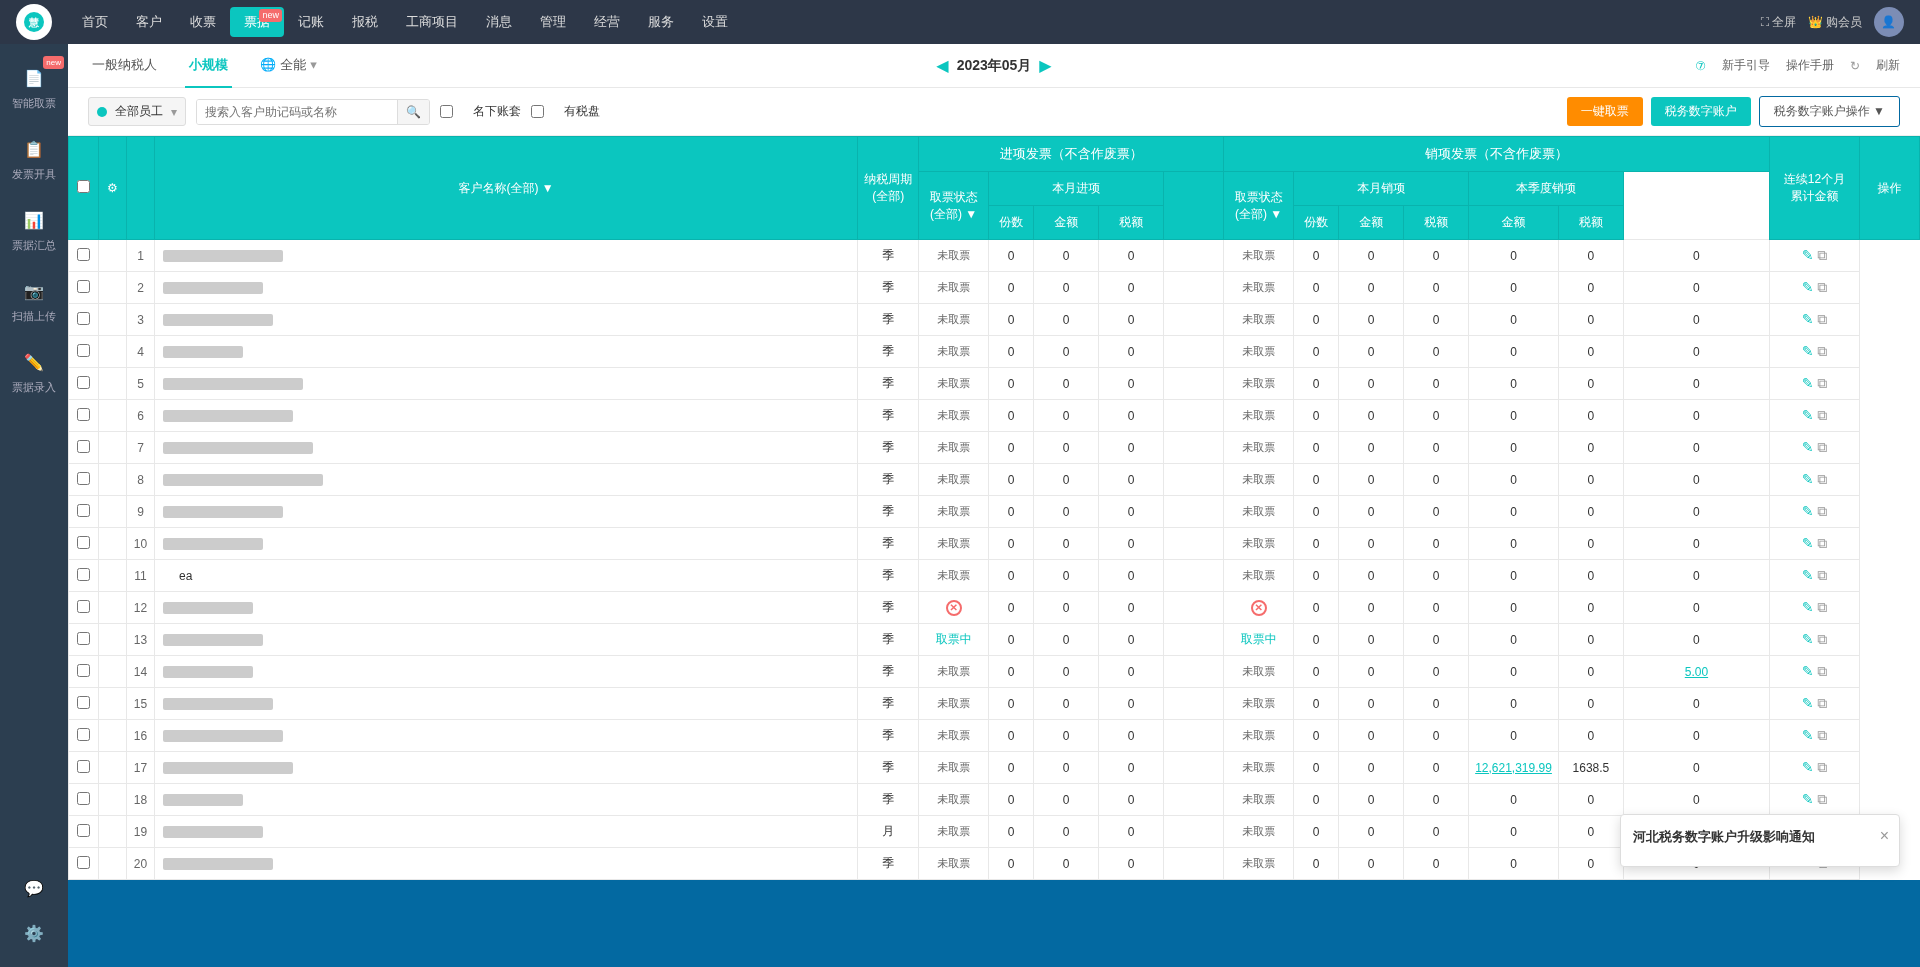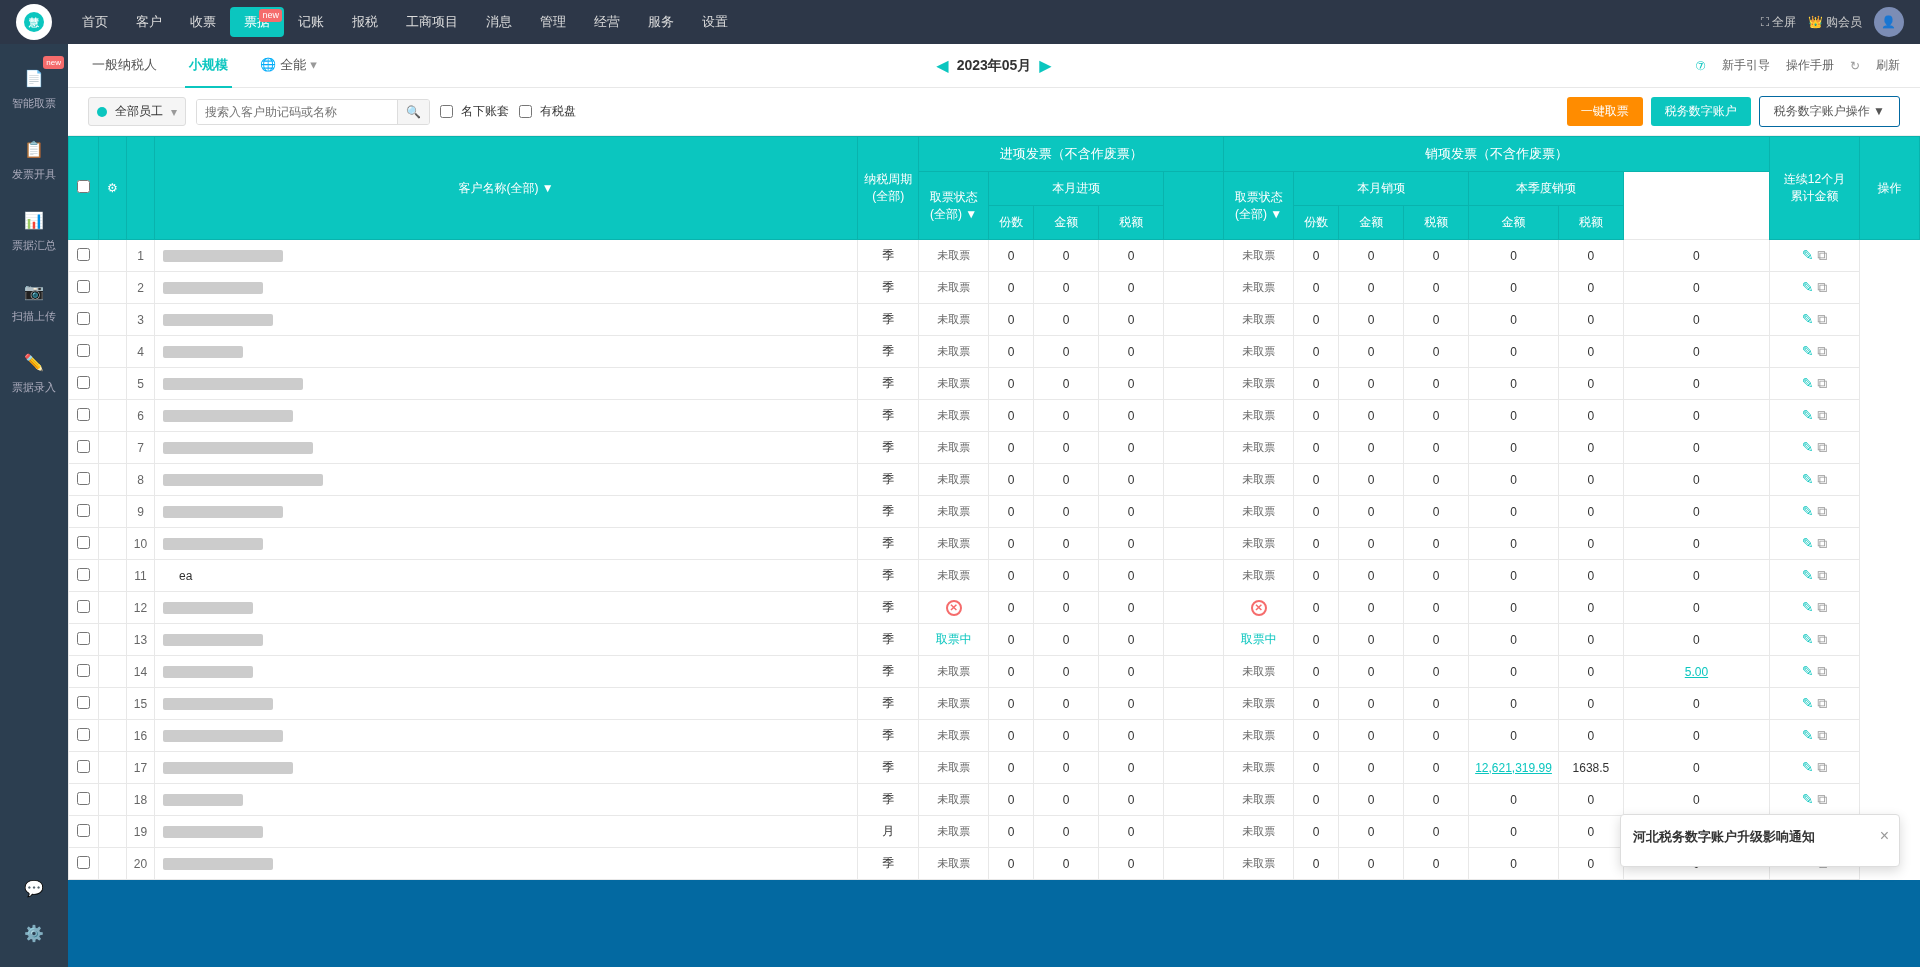--- a/index.html
+++ b/index.html
@@ -211,21 +211,21 @@
       font-size: 12px;
       width: 160px;
     }
     .toolbar-search .search-btn {
       background: #f5f5f5;
       border-left: 1px solid #ddd;
       padding: 5px 8px;
       cursor: pointer;
     }
     .toolbar-checkbox {
-      display: flex; align-items: center; gap: 8px;
+      display: flex; align-items: center; gap: 20px;
       cursor: pointer;
       font-size: 12px;
     }
     .toolbar-right {
       margin-left: auto;
       display: flex;
       align-items: center;
       gap: 8px;
     }
     .btn-orange {

